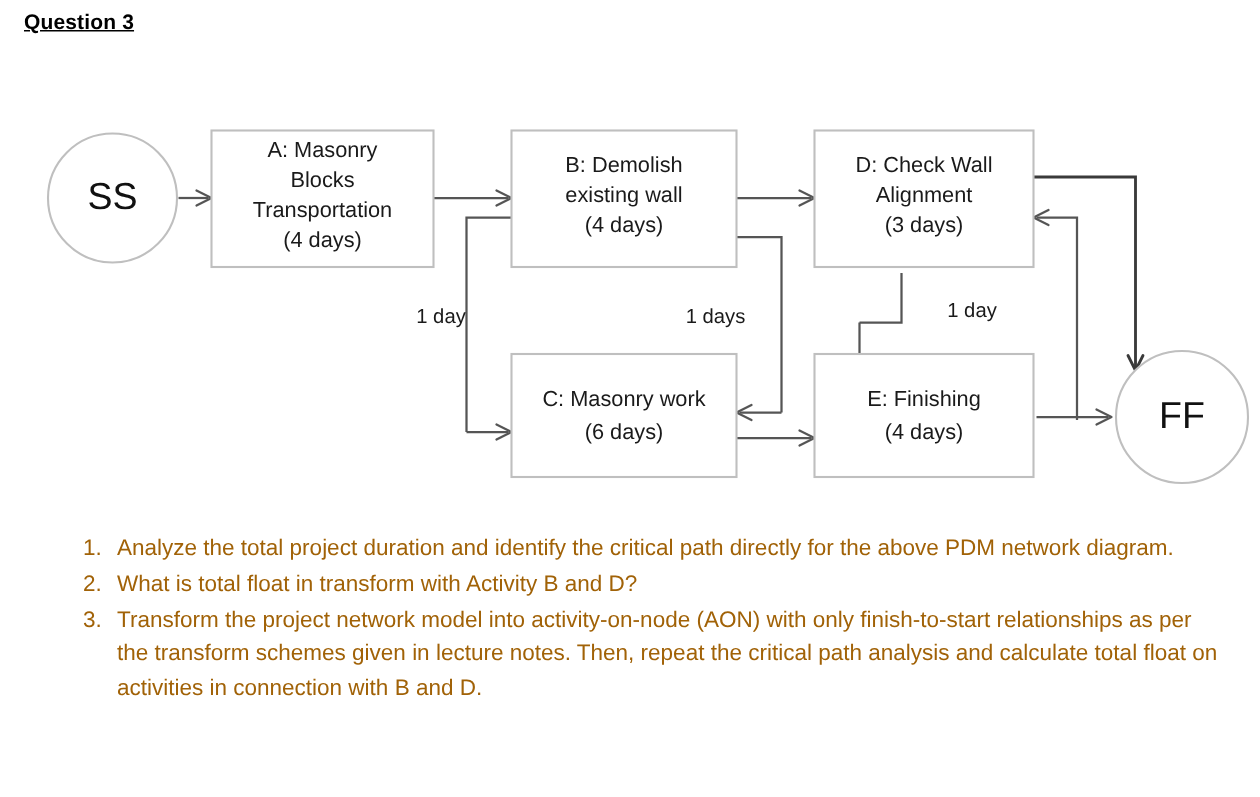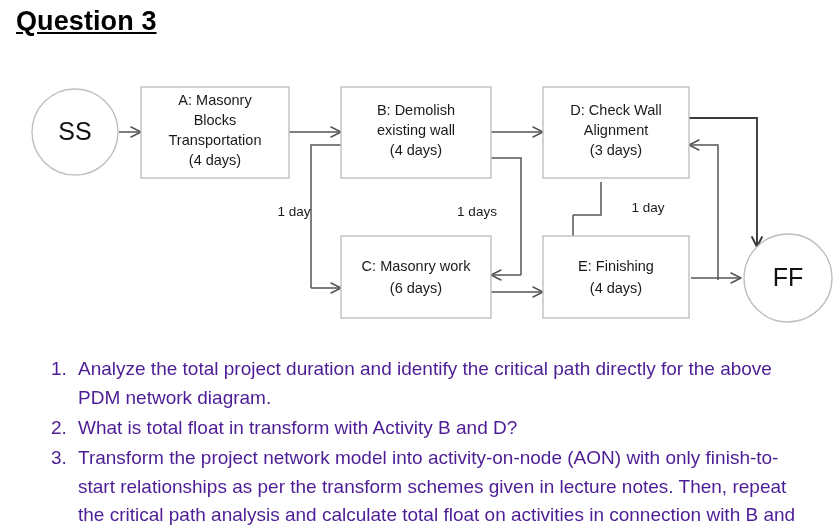--- a/index.html
+++ b/index.html
@@ -12,21 +12,21 @@
     height: 531px;
     position: relative;
     font-family: "Liberation Sans", sans-serif;
     color: #1a1a1a;
     overflow: hidden;
   }
   #page-title {
     position: absolute;
     left: 16px;
     top: 6px;
-    font-size: 27px;
+    font-size: 14px;
     font-weight: bold;
     text-decoration: underline;
     letter-spacing: 0.1px;
     color: #000000;
   }
   #diagram-wrap {
     position: absolute;
     left: 0;
     top: 60px;
     width: 840px;
@@ -95,23 +95,23 @@
     left: 40px;
     top: 355px;
     width: 775px;
   }
   ol.qlist {
     margin: 0;
     padding: 0 0 0 32px;
     list-style-position: outside;
   }
   ol.qlist > li {
-    font-size: 19px;
+    font-size: 15px;
     line-height: 1.52;
-    color: #4c1d95;
+    color: #a16207;
     margin: 0 0 1px 0;
     padding-left: 6px;
   }
 </style>
 </head>
 <body>
 
 <div id="page-title">Question 3</div>
 
 <div id="diagram-wrap">

